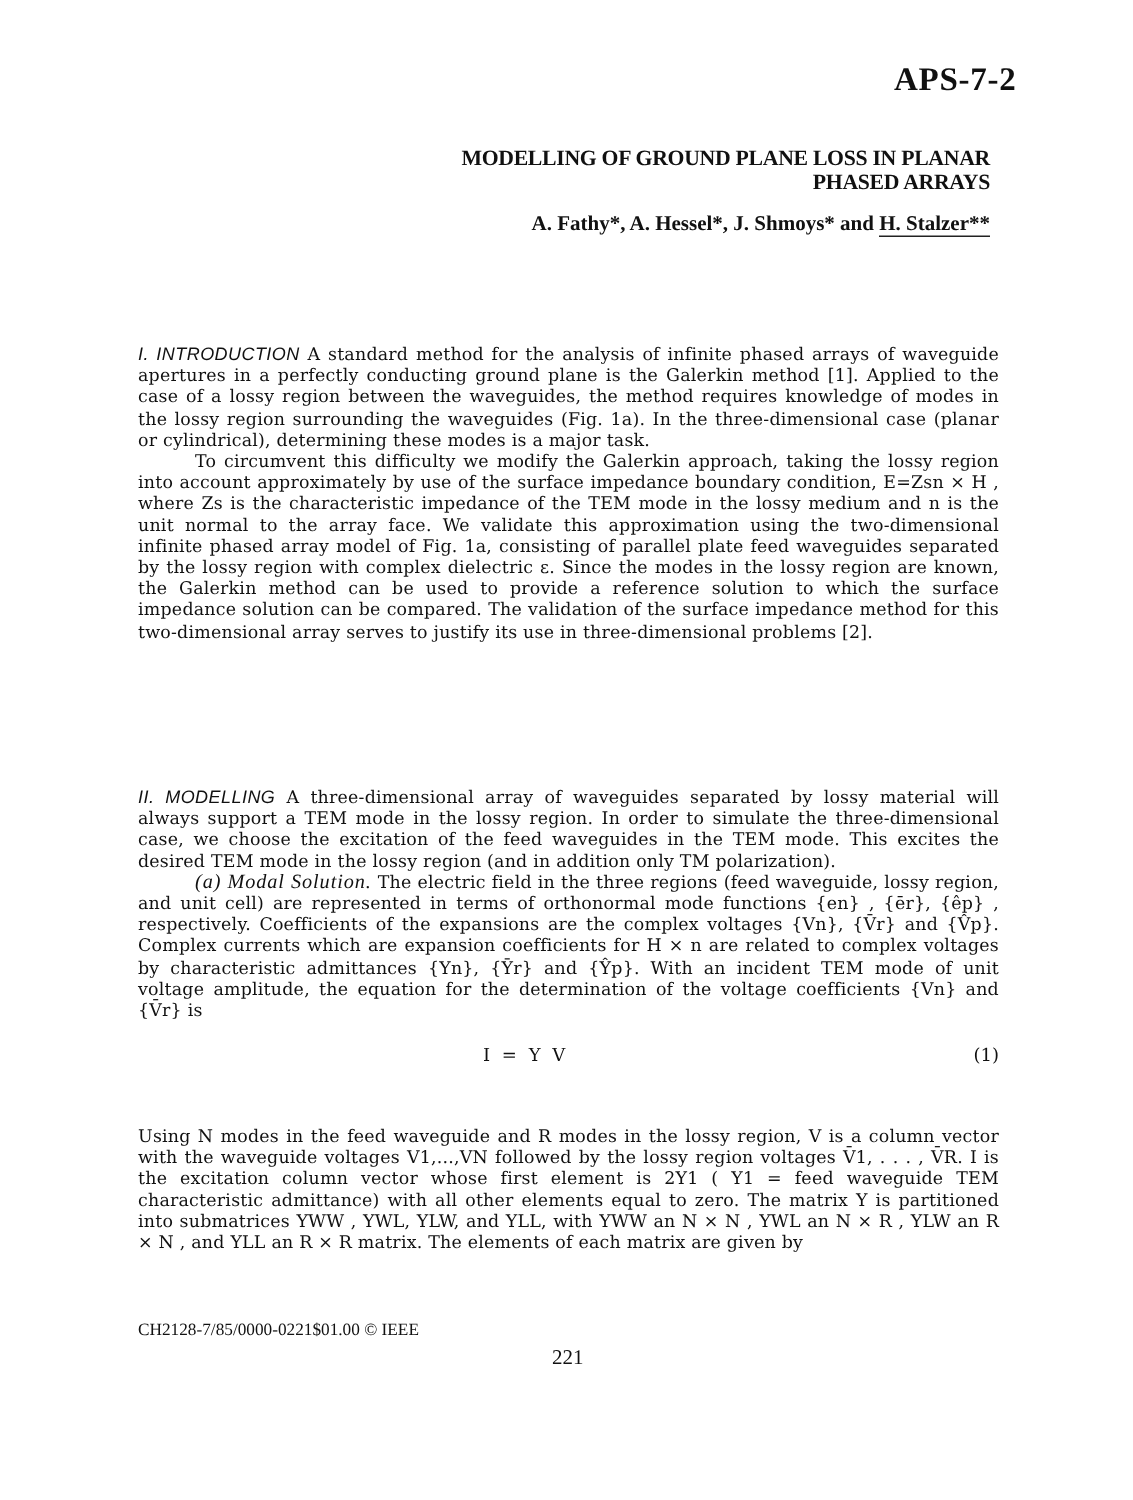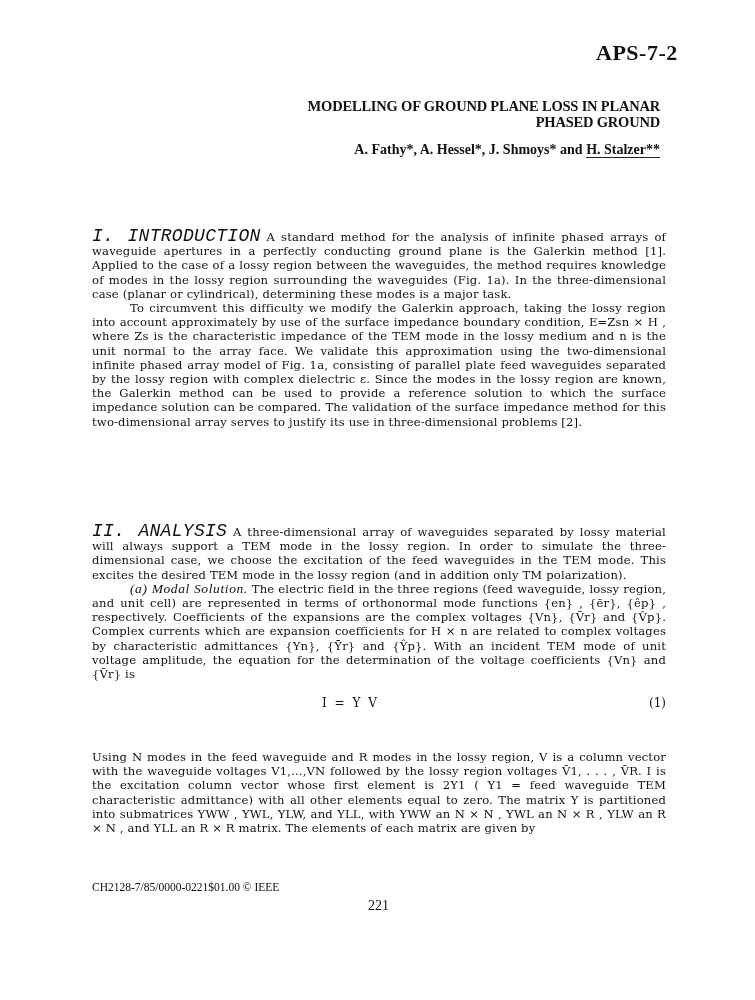--- a/index.html
+++ b/index.html
@@ -30,21 +30,21 @@
     text-align: center; font-size: 12.2px; line-height: 15px;
     font-family: "DejaVu Serif", serif; letter-spacing: 0.1px;
   }
   .body-text {
     position: absolute; left: 92px; width: 574px;
     font-size: 11.6px; line-height: 14.2px;
     text-align: justify; letter-spacing: 0.15px;
   }
   .body-text p { margin: 0; }
   .indent { text-indent: 38px; }
-  .sec-head { font-style: italic; font-family: Liberation Mono, monospace; font-size: 18px; letter-spacing: 0.3px; }
+  .sec-head { font-style: italic; font-family: Liberation Sans, sans-serif; font-size: 12px; letter-spacing: 0.3px; }
   .sub-head { font-style: italic; font-family: "Liberation Serif", serif; font-size: 13.5px; letter-spacing: 0.6px; }
   .equation {
     position: absolute; left: 92px; width: 574px; top: 696px; height: 16px;
     font-size: 12px;
   }
   .equation .eq-body { position: absolute; left: 230px; top: 0; letter-spacing: 2px; }
   .equation .eq-num { position: absolute; right: 0; top: 0; }
   .footer-code {
     position: absolute; left: 92px; top: 881px;
     font-family: "Liberation Serif", serif; font-size: 11.5px;
@@ -54,37 +54,37 @@
     font-family: "Liberation Serif", serif; font-size: 14px;
   }
 </style>
 </head>
 <body>
 
 <div class="paper-id">APS-7-2</div>
 
 <div class="title">
   <div>MODELLING OF GROUND PLANE LOSS IN PLANAR</div>
-  <div>PHASED GROUND</div>
+  <div>PHASED ARRAYS</div>
 </div>
 
 <div class="authors">
   <span>A. Fathy*, A. Hessel*, J. Shmoys* and </span><span class="ul">H. Stalzer**</span>
 </div>
 
 <div class="affil">
 </div>
 
 <div class="body-text" style="top:229px;">
   <p><span class="sec-head">I. INTRODUCTION</span><span> A standard method for the analysis of infinite phased arrays of waveguide apertures in a perfectly conducting ground plane is the Galerkin method [1]. Applied to the case of a lossy region between the waveguides, the method requires knowledge of modes in the lossy region surrounding the waveguides (Fig. 1a). In the three-dimensional case (planar or cylindrical), determining these modes is a major task.</span></p>
   <p class="indent">To circumvent this difficulty we modify the Galerkin approach, taking the lossy region into account approximately by use of the surface impedance boundary condition, E=Zsn × H , where Zs is the characteristic impedance of the TEM mode in the lossy medium and n is the unit normal to the array face. We validate this approximation using the two-dimensional infinite phased array model of Fig. 1a, consisting of parallel plate feed waveguides separated by the lossy region with complex dielectric ε. Since the modes in the lossy region are known, the Galerkin method can be used to provide a reference solution to which the surface impedance solution can be compared. The validation of the surface impedance method for this two-dimensional array serves to justify its use in three-dimensional problems [2].</p>
 </div>
 
 <div class="body-text" style="top:524px;">
-  <p><span class="sec-head">II. ANALYSIS</span><span> A three-dimensional array of waveguides separated by lossy material will always support a TEM mode in the lossy region. In order to simulate the three-dimensional case, we choose the excitation of the feed waveguides in the TEM mode. This excites the desired TEM mode in the lossy region (and in addition only TM polarization).</span></p>
+  <p><span class="sec-head">II. MODELLING</span><span> A three-dimensional array of waveguides separated by lossy material will always support a TEM mode in the lossy region. In order to simulate the three-dimensional case, we choose the excitation of the feed waveguides in the TEM mode. This excites the desired TEM mode in the lossy region (and in addition only TM polarization).</span></p>
   <p class="indent"><span class="sub-head">(a) Modal Solution.</span><span> The electric field in the three regions (feed waveguide, lossy region, and unit cell) are represented in terms of orthonormal mode functions {en} , {ēr}, {êp} , respectively. Coefficients of the expansions are the complex voltages {Vn}, {V̄r} and {V̂p}. Complex currents which are expansion coefficients for H × n are related to complex voltages by characteristic admittances {Yn}, {Ȳr} and {Ŷp}. With an incident TEM mode of unit voltage amplitude, the equation for the determination of the voltage coefficients {Vn} and {V̄r} is</span></p>
 </div>
 
 <div class="equation">
   <span class="eq-body">I = Y V</span>
   <span class="eq-num">(1)</span>
 </div>
 
 <div class="body-text" style="top:750px;">
   <p>Using N modes in the feed waveguide and R modes in the lossy region, V is a column vector with the waveguide voltages V1,...,VN followed by the lossy region voltages V̄1, . . . , V̄R. I is the excitation column vector whose first element is 2Y1 ( Y1 = feed waveguide TEM characteristic admittance) with all other elements equal to zero. The matrix Y is partitioned into submatrices YWW , YWL, YLW, and YLL, with YWW an N × N , YWL an N × R , YLW an R × N , and YLL an R × R matrix. The elements of each matrix are given by</p>

